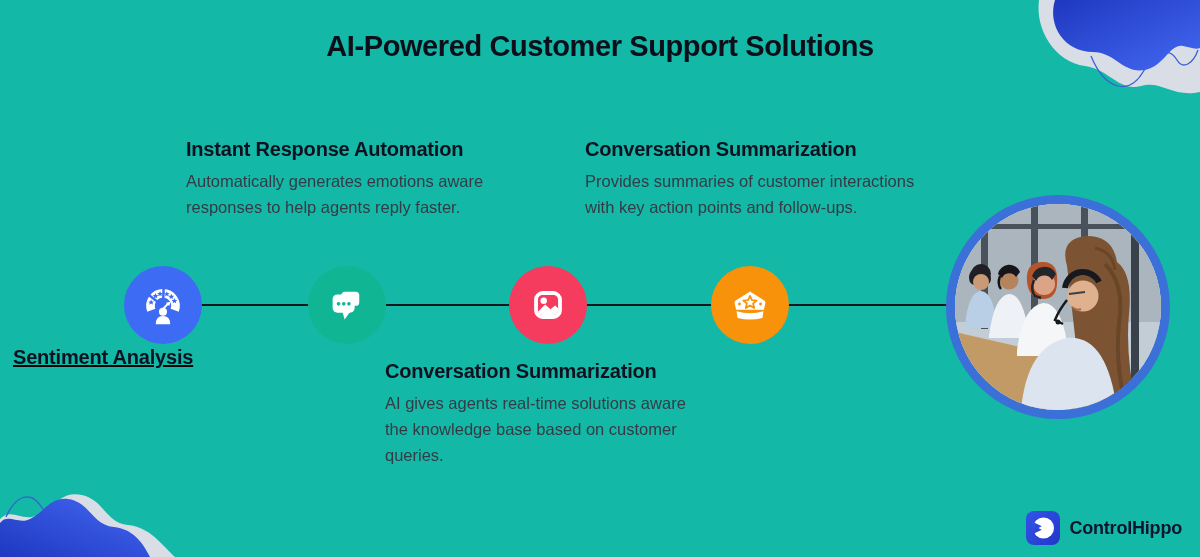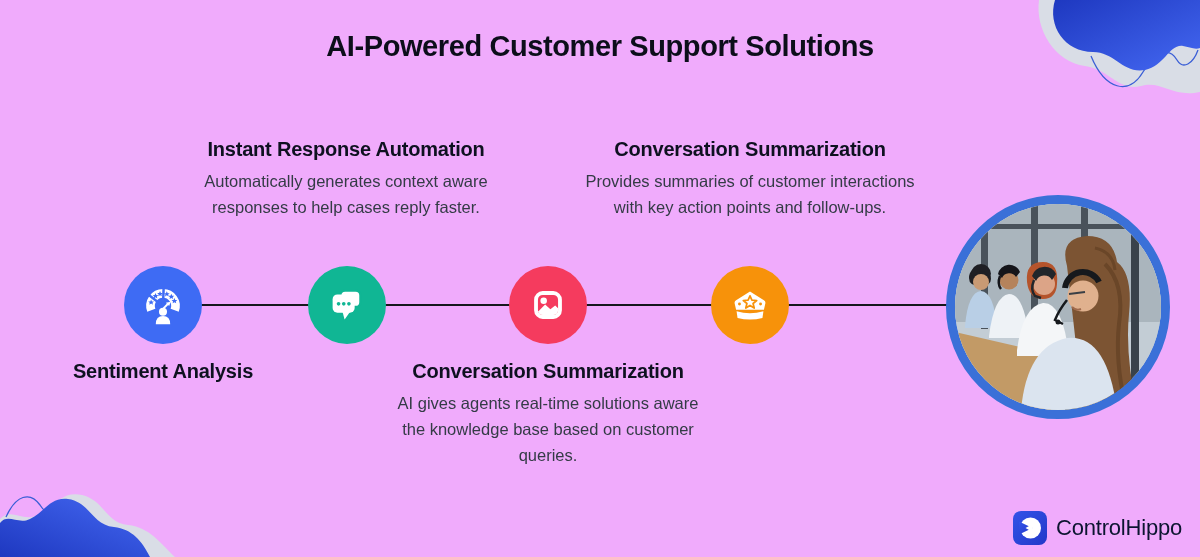--- a/index.html
+++ b/index.html
@@ -1,59 +1,59 @@
 <!DOCTYPE html>
 <html><head>
 <meta charset="utf-8">
 <style>
   * { margin:0; padding:0; box-sizing:border-box; }
   html,body { width:1200px; height:557px; }
   body { font-family:"Liberation Sans", sans-serif; }
   .canvas {
     position:relative; width:1200px; height:557px;
-    background:#f0abfc; overflow:hidden;
+    background:#14b8a6; overflow:hidden;
   }
   .page-title {
     position:absolute; top:30px; left:0; width:100%;
     text-align:center; font-size:29px; font-weight:800;
     color:#0c0e1a; letter-spacing:-0.4px;
   }
   .timeline-line {
     position:absolute; left:163px; top:304px; width:842px; height:2px;
     background:#15171c; z-index:1;
   }
   .step-circle {
     position:absolute; width:78px; height:78px; border-radius:50%;
     display:flex; align-items:center; justify-content:center; z-index:2;
   }
   .c1 { left:124px; top:266px; }
   .c2 { left:308px; top:266px; }
   .c3 { left:509px; top:266px; }
   .c4 { left:711px; top:266px; }
-  .step-text { position:absolute; text-align:center; z-index:2; }
-  .t1 { left:13px;  top:360px; width:300px; }
+  .step-text { position:absolute; z-index:2; }
+  .t1 { left:13px;  top:346px; width:300px;text-decoration:underline; }
   .t2 { left:186px; top:138px; width:320px; }
   .t3 { left:385px; top:360px; width:326px; }
   .t4 { left:585px; top:138px; width:330px; }
   .step-heading { font-size:20px; font-weight:800; color:#0e1120; letter-spacing:-0.2px; }
   .step-desc { margin-top:8px; font-size:16.5px; color:#343b46; line-height:1.57; }
   .photo-ring {
     position:absolute; left:946px; top:195px; width:224px; height:224px;
     border-radius:50%; border:9px solid #3a70d8; overflow:hidden;
     background:#c9d2da; z-index:3;
   }
   .photo-ring svg { display:block; }
   .deco { position:absolute; z-index:0; }
   .deco.top-right { right:0; top:0; }
   .deco.bottom-left { left:0; bottom:0; }
   .brand {
     position:absolute; right:18px; bottom:12px; display:flex;
     align-items:center; gap:9px; z-index:4; cursor:pointer;
   }
-  .brand-name { font-size:22px; font-weight:400; color:#0c1530; letter-spacing:-0.2px; }
+  .brand-name { font-size:18px; font-weight:700; color:#0c1530; letter-spacing:-0.2px; }
 </style>
 </head>
 <body>
 
 <div class="canvas">
 
   <svg class="deco top-right" width="175" height="170" viewBox="0 0 175 170">
     <defs>
       <linearGradient id="gblue1" x1="0" y1="0" x2="1" y2="1">
         <stop offset="0" stop-color="#1e38c0"></stop>
@@ -131,21 +131,21 @@
       <circle cx="13" cy="23" r="1.5" fill="#f7920a"></circle>
       <circle cx="35" cy="23" r="1.5" fill="#f7920a"></circle>
     </svg>
   </div>
 
   <div class="step-text t1">
     <div class="step-heading">Sentiment Analysis</div>
   </div>
   <div class="step-text t2">
     <div class="step-heading">Instant Response Automation</div>
-    <div class="step-desc">Automatically generates context aware responses to help cases reply faster.</div>
+    <div class="step-desc">Automatically generates emotions aware responses to help agents reply faster.</div>
   </div>
   <div class="step-text t3">
     <div class="step-heading">Conversation Summarization</div>
     <div class="step-desc">AI gives agents real-time solutions aware the knowledge base based on customer queries.</div>
   </div>
   <div class="step-text t4">
     <div class="step-heading">Conversation Summarization</div>
     <div class="step-desc">Provides summaries of customer interactions with key action points and follow-ups.</div>
   </div>
 

